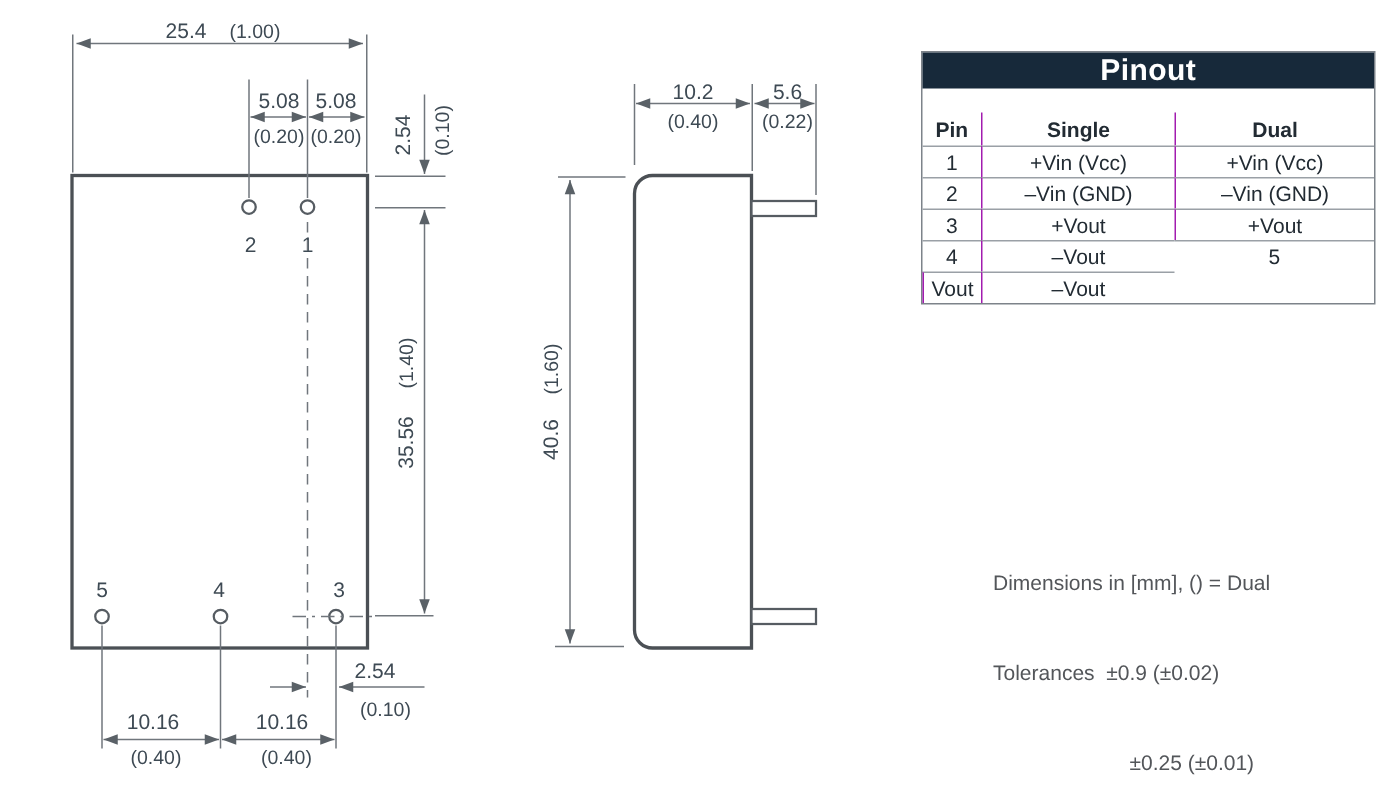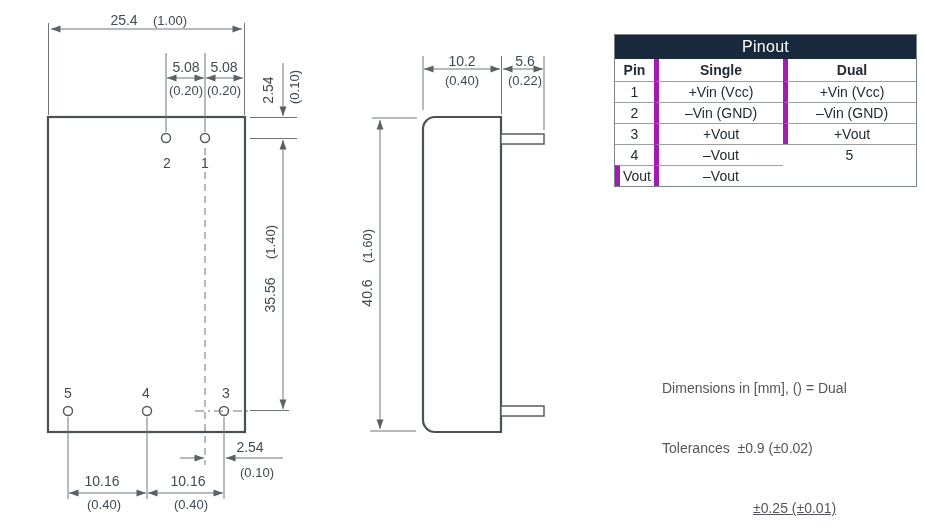--- a/index.html
+++ b/index.html
@@ -16,38 +16,38 @@
   .mm{font-size:14px;}
   .inch{font-size:13px;}
   .pinlab{font-size:14px;}
   .mid{text-anchor:middle;}
   
   .pinout{
     position:absolute;left:614px;top:34px;width:303px;
     border:1px solid #7d838a;background:#ffffff;box-sizing:border-box;
   }
   .pinout-title{
-    height:24px;background:#17293a;color:#ffffff;font-weight:normal;
-    font-size:16px;display:flex;align-items:center;justify-content:center;
+    height:24px;background:#17293a;color:#ffffff;font-weight:bold;
+    font-size:20px;display:flex;align-items:center;justify-content:center;
     letter-spacing:.3px;
   }
-  .pinout-grid{display:grid;grid-template-columns:39px 129px 1fr;}
+  .pinout-grid{display:grid;grid-template-columns:39px 129px 1fr;margin-top:16px;}
   .pcell{
     display:flex;align-items:center;justify-content:center;
     font-size:14px;color:#222b33;height:20px;
     border-top:1px solid #9aa0a6;
   }
-  .pcell.colsep{border-left:5px solid #a21caf;}
+  .pcell.colsep{border-left:1px solid #a21caf;}
   .phead{font-weight:bold;height:22px;border-top:none;}
   
   .notes{
     position:absolute;left:662px;top:338px;
     font-size:14px;line-height:20px;color:#53565a;white-space:pre;
   }
-  .notes .indent{padding-left:91px;text-decoration:underline;}
+  .notes .indent{padding-left:91px;}
 </style>
 </head>
 <body>
 
 <svg id="drawing" width="925" height="532" viewBox="0 0 925 532">
   <defs>
     <marker id="mE" markerWidth="11" markerHeight="8" refX="10" refY="4" orient="auto" markerUnits="userSpaceOnUse">
       <path d="M0.5,0.5 L10,4 L0.5,7.5 Z" fill="#5a6167"></path>
     </marker>
     <marker id="mS" markerWidth="11" markerHeight="8" refX="1" refY="4" orient="auto" markerUnits="userSpaceOnUse">

